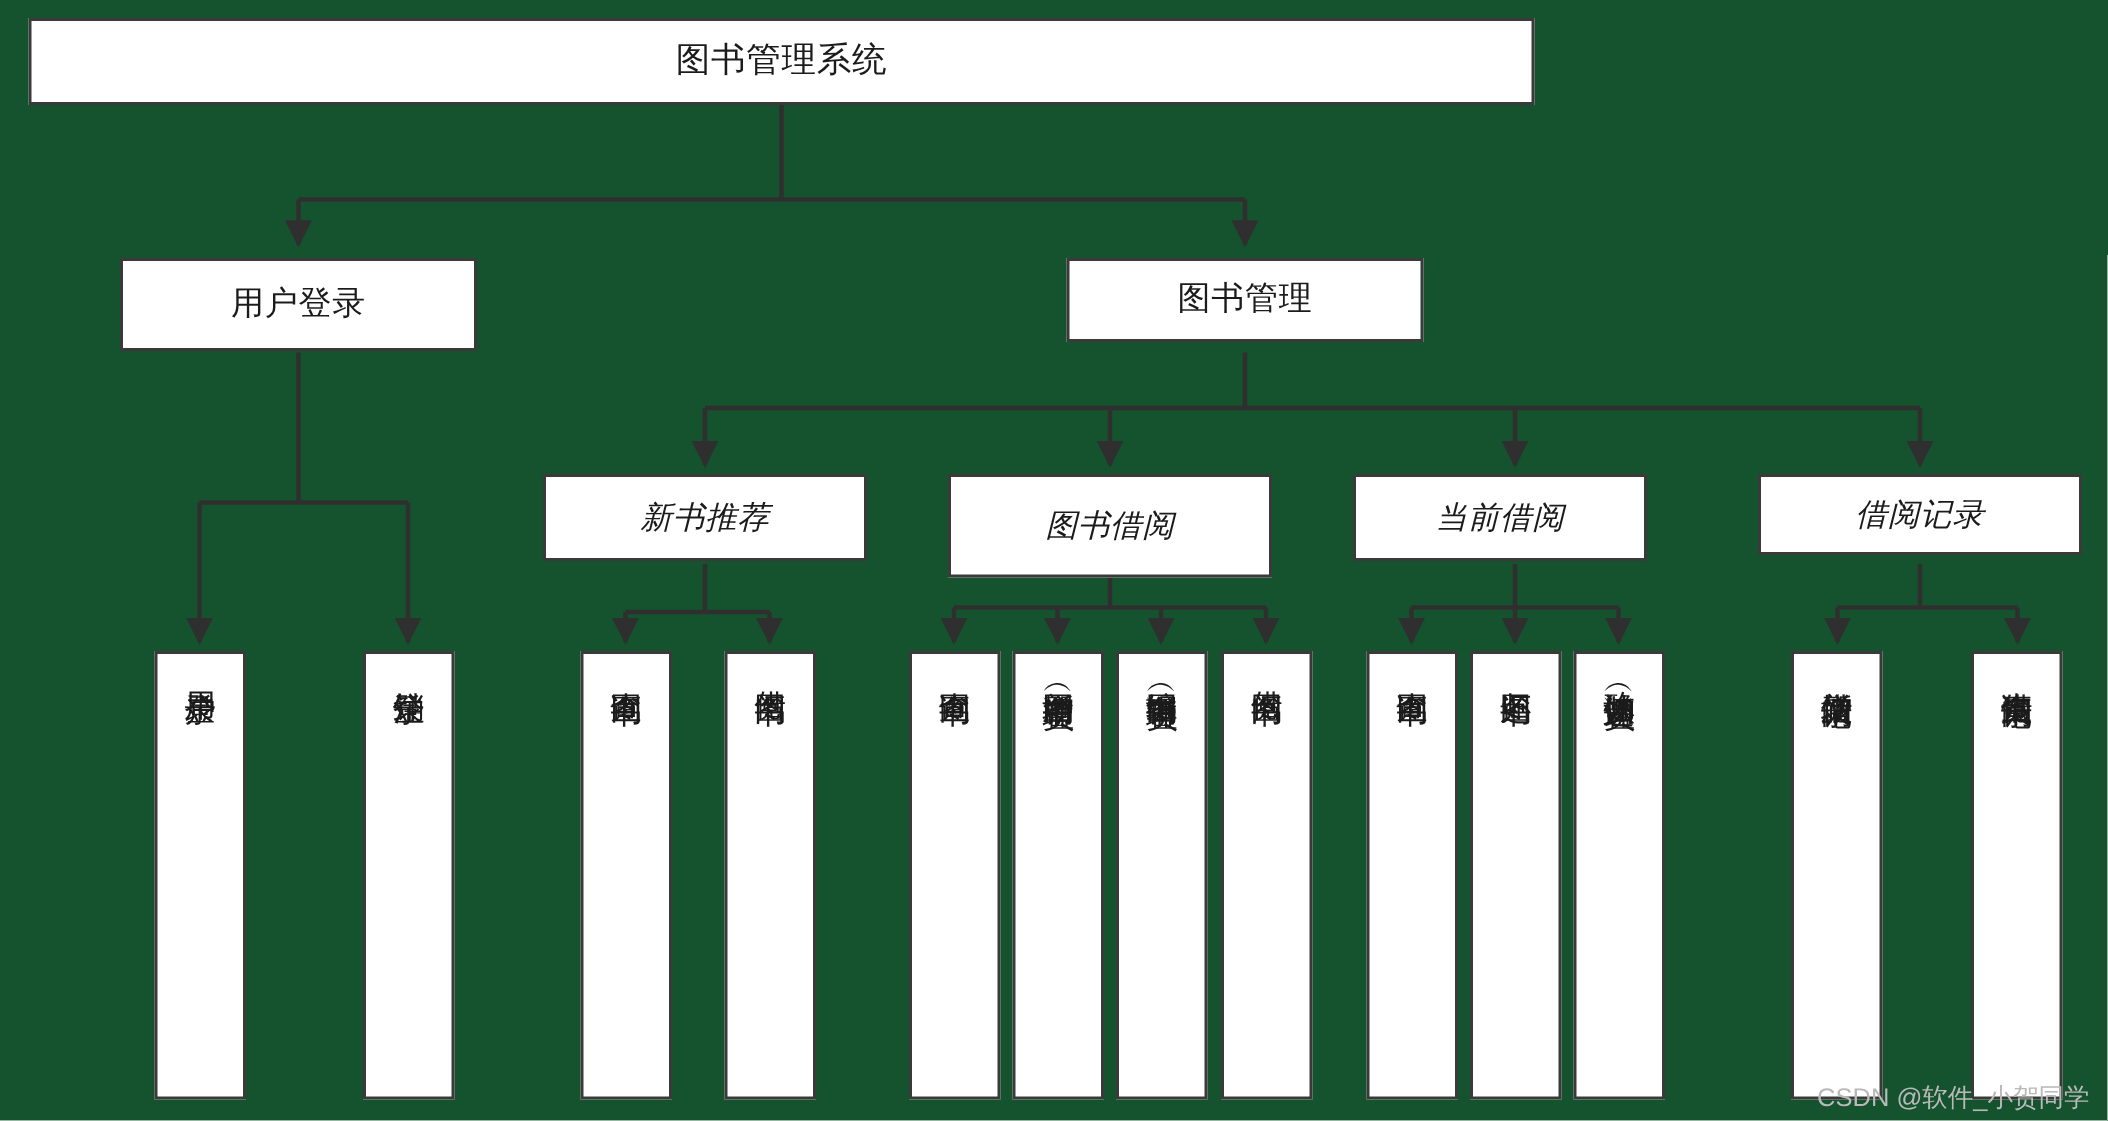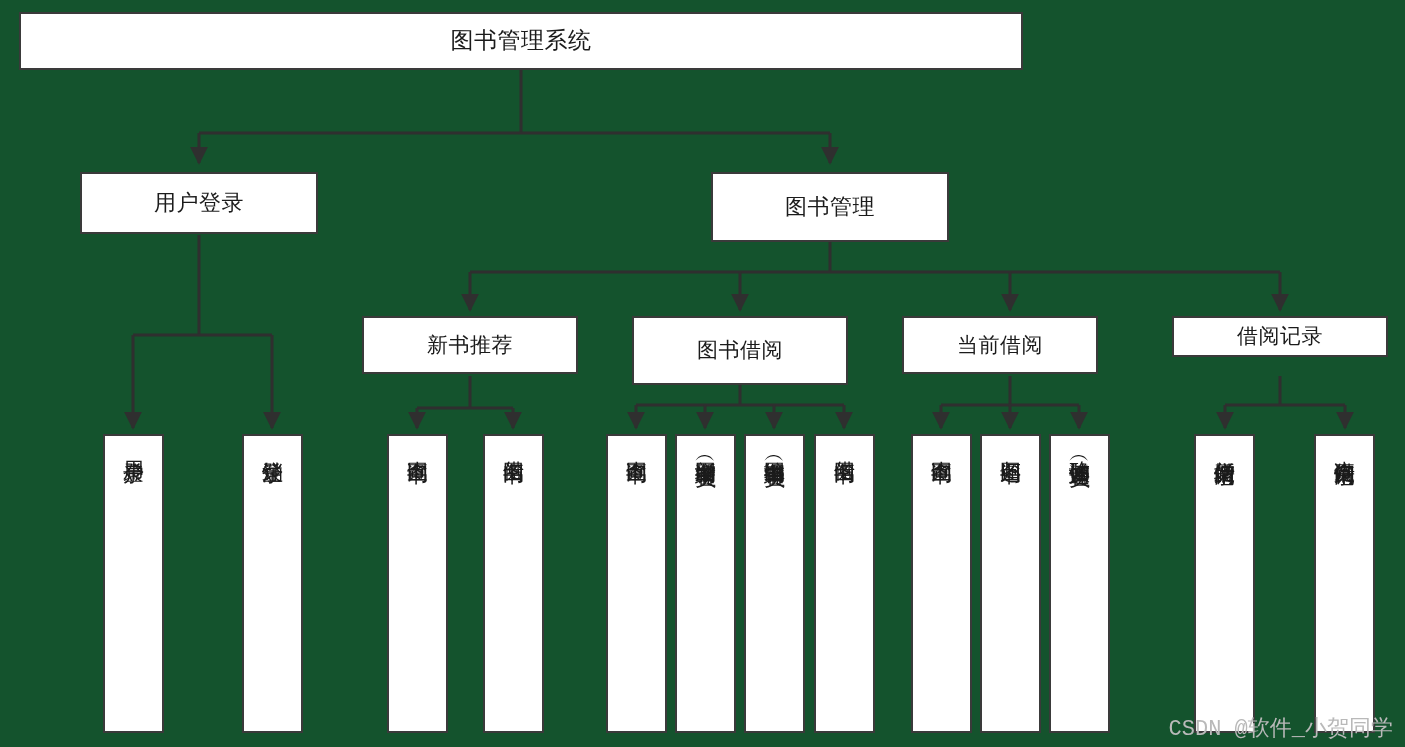--- a/index.html
+++ b/index.html
@@ -44,45 +44,46 @@
     letter-spacing: 0.5px;
   }
   .node-root {
     font-size: 23px;
   }
   .node-l1 {
     font-size: 22px;
   }
   .node-l2 {
     font-size: 21px;
+    font-style: italic;
   }
   .node-leaf {
     font-size: 21px;
     padding: 8px 0;
     align-items: flex-start;
   }
   .node-leaf .label {
     writing-mode: vertical-rl;
     text-orientation: upright;
     line-height: 1.05;
     letter-spacing: 1px;
     height: 100%;
     display: flex;
     align-items: center;
     justify-content: flex-start;
   }
   .watermark {
     position: absolute;
     right: 12px;
     bottom: 4px;
-    font-size: 22px;
+    font-size: 17px;
     color: #b9b9b9;
     white-space: nowrap;
     z-index: 3;
-    font-family: Liberation Mono, monospace;
+    font-family: Liberation Sans, sans-serif;
   }
 </style>
 </head>
 <body>
 
 <div id="canvas">
 
   <svg id="connectors" viewBox="0 0 1405 747" xmlns="http://www.w3.org/2000/svg">
     <defs>
       <marker id="arrow" viewBox="0 0 10 10" refX="9" refY="5" markerWidth="6" markerHeight="6" orient="auto-start-reverse">
@@ -134,37 +135,37 @@
   </svg>
 
   <div class="node node-root" style="left:19px; top:12px; width:1004px; height:58px;">
     <span class="label">图书管理系统</span>
   </div>
 
   <div class="node node-l1" style="left:80px; top:172px; width:238px; height:62px;">
     <span class="label">用户登录</span>
   </div>
 
-  <div class="node node-l1" style="left:711px; top:172px; width:238px; height:70px;">
+  <div class="node node-l1" style="left:711px; top:172px; width:238px; height:56px;">
     <span class="label">图书管理</span>
   </div>
 
   <div class="node node-l2" style="left:362px; top:316px; width:216px; height:58px;">
     <span class="label">新书推荐</span>
   </div>
 
   <div class="node node-l2" style="left:632px; top:316px; width:216px; height:69px;">
     <span class="label">图书借阅</span>
   </div>
 
   <div class="node node-l2" style="left:902px; top:316px; width:196px; height:58px;">
     <span class="label">当前借阅</span>
   </div>
 
-  <div class="node node-l2" style="left:1172px; top:316px; width:216px; height:41px;">
+  <div class="node node-l2" style="left:1172px; top:316px; width:216px; height:54px;">
     <span class="label">借阅记录</span>
   </div>
 
   <div class="node node-leaf" style="left:103px; top:434px; width:61px; height:299px;">
     <span class="label">用户登录</span>
   </div>
 
   <div class="node node-leaf" style="left:242px; top:434px; width:61px; height:299px;">
     <span class="label">注销登录</span>
   </div>

